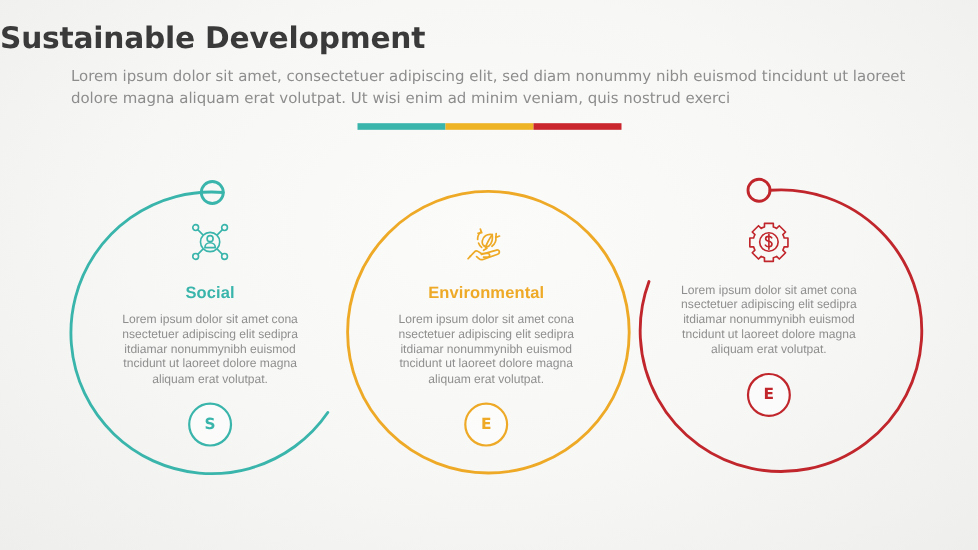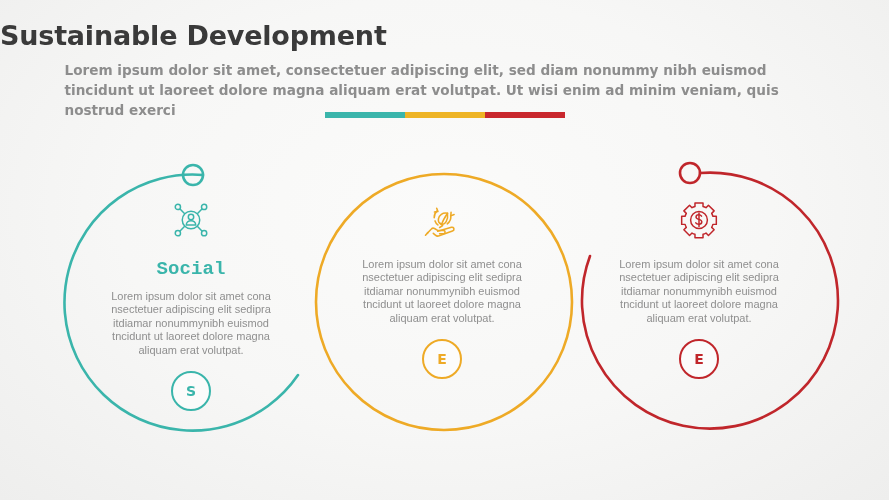--- a/index.html
+++ b/index.html
@@ -36,21 +36,21 @@
     color: #3a3a3a;
     font-family: "DejaVu Sans", sans-serif;
   }
   .subtitle {
     margin: 9px auto 0 auto;
     width: 760px;
     font-size: 13.6px;
     line-height: 20px;
     color: #8d8d8d;
     font-family: "DejaVu Sans", sans-serif;
-    font-weight: 700;
+    font-weight: 400;
   }
   .divider {
     position: absolute;
     top: 112px;
     left: 50%;
     transform: translateX(-50%);
     display: flex;
     width: 240px;
     height: 6px;
   }
@@ -85,23 +85,23 @@
   .panel-economic { left: 584px; top: 42px; }
 
   .icon-wrap {
     height: 56px;
     display: flex;
     align-items: center;
     justify-content: center;
   }
   .panel-title {
     margin: 10px 0 0 0;
-    font-size: 19px;
+    font-size: 15px;
     font-weight: bold;
-    font-family: Liberation Mono, monospace;
+    font-family: Liberation Sans, sans-serif;
     letter-spacing: 0.1px;
   }
   .panel-desc {
     margin: 10px auto 0 auto;
     width: 186px;
     font-size: 11px;
     line-height: 13.4px;
     color: #8f8f8f;
     font-family: Liberation Sans, sans-serif;
   }
@@ -172,20 +172,21 @@
         <svg width="44" height="44" viewBox="0 0 48 48" fill="none" stroke="#eeaa26" stroke-width="1.7" stroke-linecap="round" stroke-linejoin="round">
           <path d="M15.5 21.5a9.5 9.5 0 0 1 3.2-7.5M33.5 19a9.5 9.5 0 0 1-3.8 9.2M19.5 29.4A9.5 9.5 0 0 1 16.4 25"></path>
           <path d="M18.2 11.2l1.4 3.6-3.8.5M33.9 15.6l-.3 3.9 3.6-1.4M21.4 32.2l3.3-2-2.8-2.6"></path>
           <path d="M30 16.6c-5.2-1.2-9.4 2.2-9.9 6.2-.4 3 1.4 5.2 3.4 5.8 3.8 1 7.5-4.3 6.5-12z"></path>
           <path d="M23.6 28.6c1.2-3.5 3.4-7.5 6.4-12"></path>
           <path d="M8 38.4l4.4-4.6c.9-1 2.3-1.2 3.4-.5l3.4 2.1h6.4c1 0 1.8.8 1.8 1.8s-.8 1.8-1.8 1.8h-4.2"></path>
           <path d="M19.3 36.3l15-4.3c1.3-.4 2.5.4 2.7 1.6.2 1.1-.5 2.1-1.6 2.5L20.9 41.3c-1.4.5-3 .2-4.1-.8l-2.3-2"></path>
           <path d="M6 40.6l2.6-2.8"></path>
         </svg>
       </div>
+      <div class="panel-title" style="color:#eeaa26">Environmental</div>
       <div class="panel-desc">Lorem ipsum dolor sit amet cona nsectetuer adipiscing elit sedipra itdiamar nonummynibh euismod tncidunt ut laoreet dolore magna aliquam erat volutpat.</div>
       <div class="badge" style="color:#eeaa26">E</div>
     </div>
 
     <div class="panel panel-economic">
       <div class="icon-wrap">
         <svg width="42" height="42" viewBox="0 0 48 48" fill="none" stroke="#c0262b" stroke-width="1.7" stroke-linejoin="round">
           <path d="M28.6 4.6h-9.2v3.9a16 16 0 0 0-3.4 1.4l-2.8-2.8-6.5 6.5 2.8 2.8a16 16 0 0 0-1.4 3.4H4.2v9.2h3.9a16 16 0 0 0 1.4 3.4l-2.8 2.8 6.5 6.5 2.8-2.8a16 16 0 0 0 3.4 1.4v3.9h9.2v-3.9a16 16 0 0 0 3.4-1.4l2.8 2.8 6.5-6.5-2.8-2.8a16 16 0 0 0 1.4-3.4h3.9v-9.2h-3.9a16 16 0 0 0-1.4-3.4l2.8-2.8-6.5-6.5-2.8 2.8a16 16 0 0 0-3.4-1.4z"></path>
           <circle cx="24" cy="24" r="9.6"></circle>
           <path d="M26.9 19.6c-.7-1-1.8-1.5-3.1-1.5-1.9 0-3.2 1-3.2 2.5 0 3.6 6.6 1.7 6.6 5.5 0 1.7-1.5 2.8-3.4 2.8-1.5 0-2.8-.6-3.5-1.7" stroke-linecap="round"></path>

